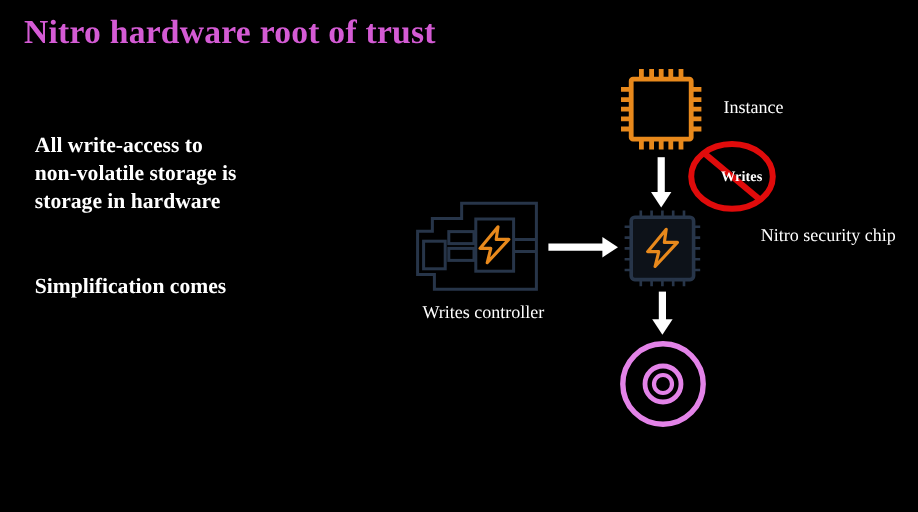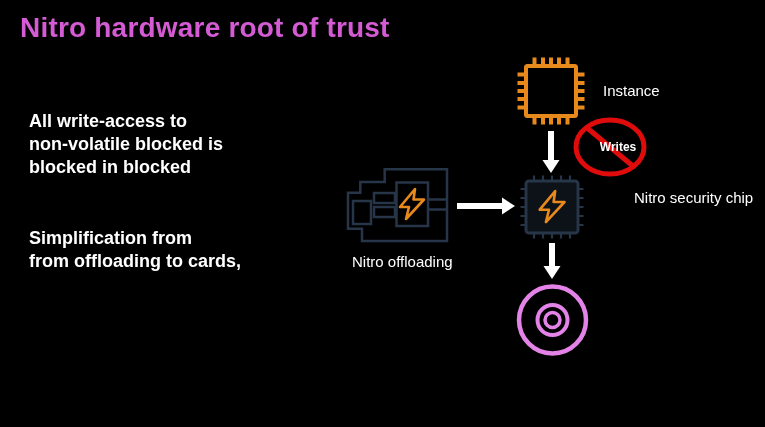--- a/index.html
+++ b/index.html
@@ -6,21 +6,21 @@
     margin: 0;
     padding: 0;
     background: #000;
   }
   .slide {
     position: relative;
     width: 765px;
     height: 427px;
     background: var(--background, #000);
     overflow: hidden;
-    font-family: Liberation Sans, sans-serif;
+    font-family: Liberation Serif, serif;
     border-radius: 21px;
   }
   .title {
     position: absolute;
     left: 20px;
     top: 12px;
     margin: 0;
     font-size: 28px;
     font-weight: 700;
     letter-spacing: 0.2px;
@@ -72,26 +72,25 @@
 </head>
 <body>
 
 <div class="slide">
 
   <h1 class="title">Nitro hardware root of trust</h1>
 
   <div class="notes">
     <div class="note">
       <div>All write-access to</div>
-      <div>non-volatile blocked is</div>
-      <div>blocked in blocked</div>
+      <div>non-volatile storage is</div>
+      <div>storage in hardware</div>
     </div>
     <div class="note">
-      <div>Simplification from</div>
-      <div>from offloading to cards,</div>
+      <div>Simplification comes</div>
     </div>
   </div>
 
   <svg class="diagram-svg" viewBox="0 0 765 427">
 
     <g stroke="var(--orange)" stroke-width="4" fill="none">
       <rect x="526" y="66" width="50" height="50" rx="1.5"></rect>
       <path d="M534.5,57.5 V66 M543,57.5 V66 M551,57.5 V66 M559,57.5 V66 M567.5,57.5 V66
                M534.5,116 V124.5 M543,116 V124.5 M551,116 V124.5 M559,116 V124.5 M567.5,116 V124.5
                M517.5,74.5 H526 M517.5,83 H526 M517.5,91 H526 M517.5,99 H526 M517.5,107.5 H526
@@ -139,16 +138,16 @@
 
     <g stroke="var(--violet)" fill="none">
       <circle cx="552.5" cy="320" r="33.5" stroke-width="4.5"></circle>
       <circle cx="552.5" cy="320" r="15" stroke-width="4"></circle>
       <circle cx="552.5" cy="320" r="7.5" stroke-width="3.5"></circle>
     </g>
   </svg>
 
   <div class="node-label lbl-instance">Instance</div>
   <div class="node-label lbl-security">Nitro security chip</div>
-  <div class="node-label lbl-controller">Nitro offloading</div>
+  <div class="node-label lbl-controller">Writes controller</div>
   <div class="lbl-writes">Writes</div>
 
 </div>
 
 </body></html>

